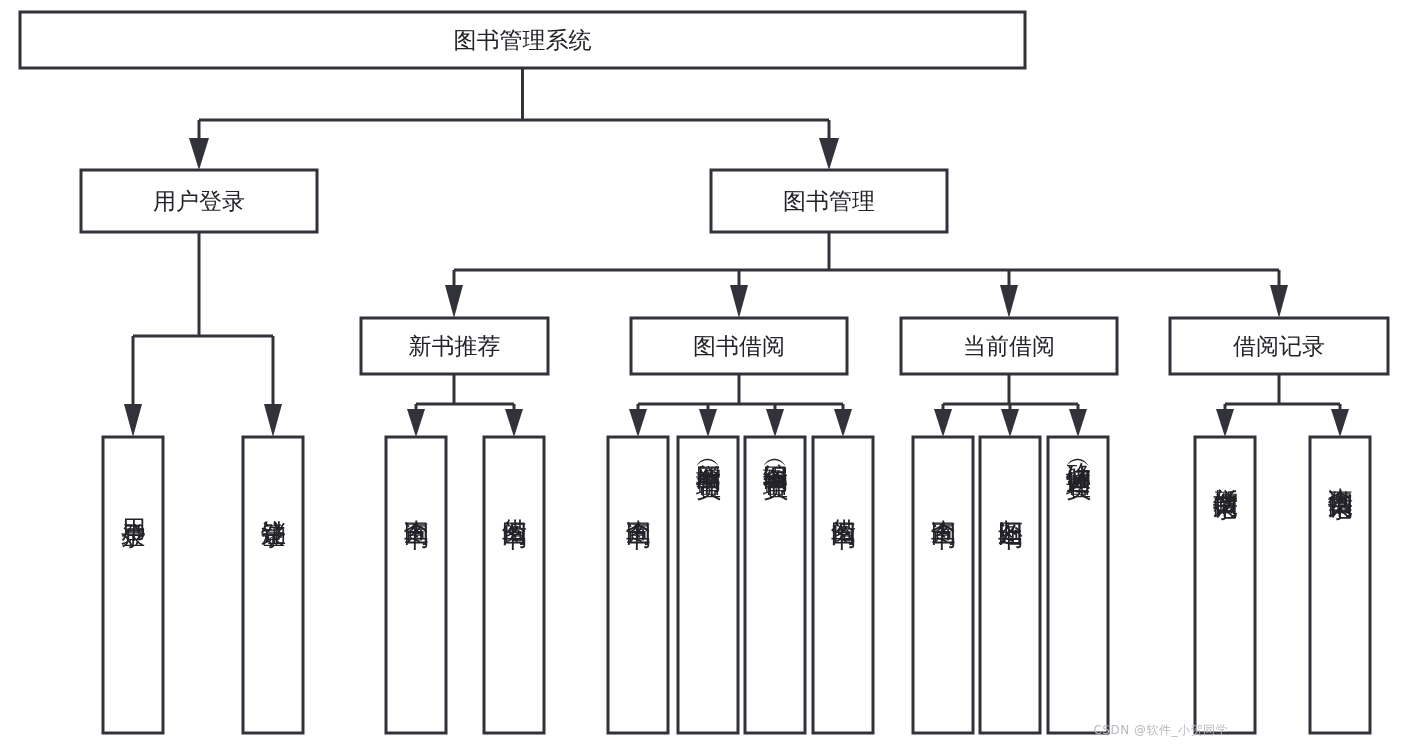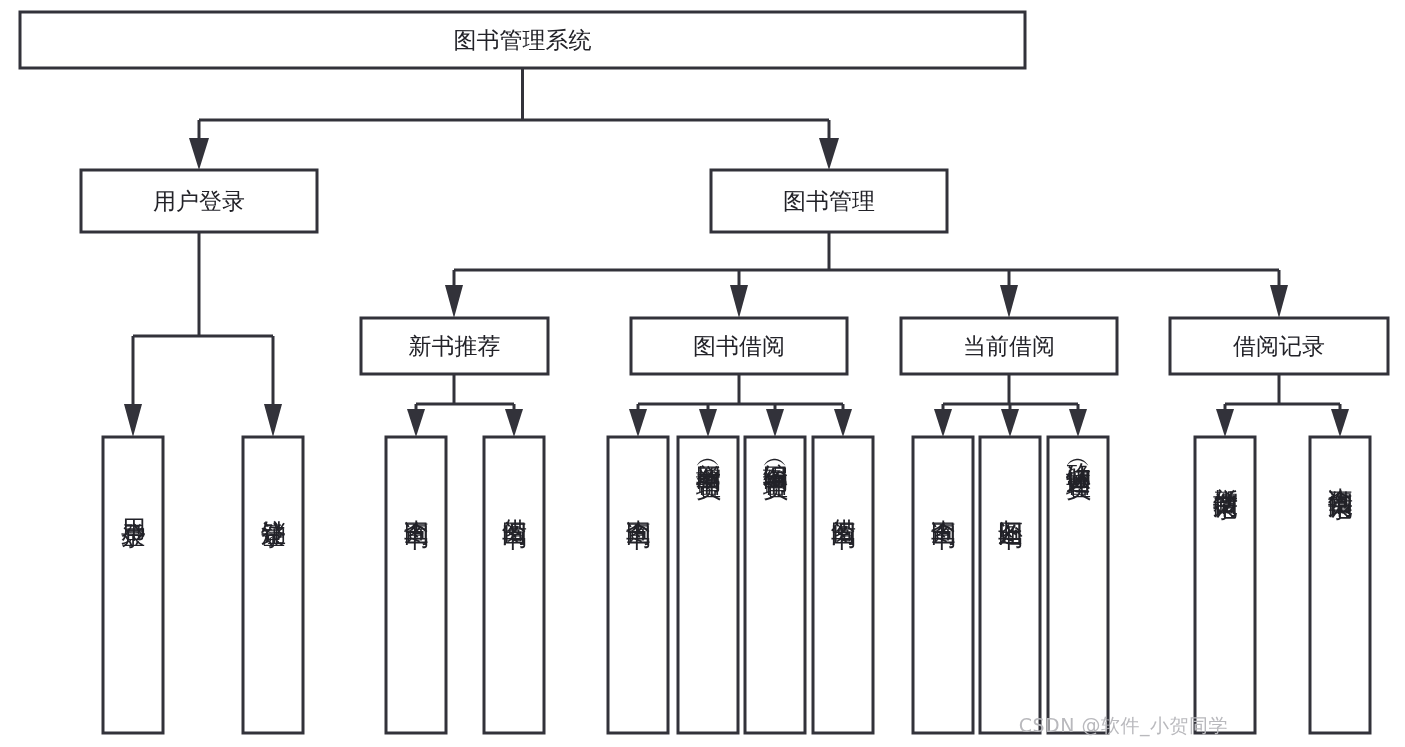--- a/index.html
+++ b/index.html
@@ -64,21 +64,21 @@
     letter-spacing: 2px;
     color: #222228;
     white-space: nowrap;
     text-align: center;
   }
   .watermark {
     position: absolute;
     right: 8px;
     bottom: 8px;
     font-family: "DejaVu Sans", "Liberation Sans", sans-serif;
-    font-size: 19px;
+    font-size: 12px;
     color: #b9b9bd;
     letter-spacing: 0.5px;
     white-space: nowrap;
   }
 </style>
 </head>
 <body>
 
 <div id="diagram-root">
 

